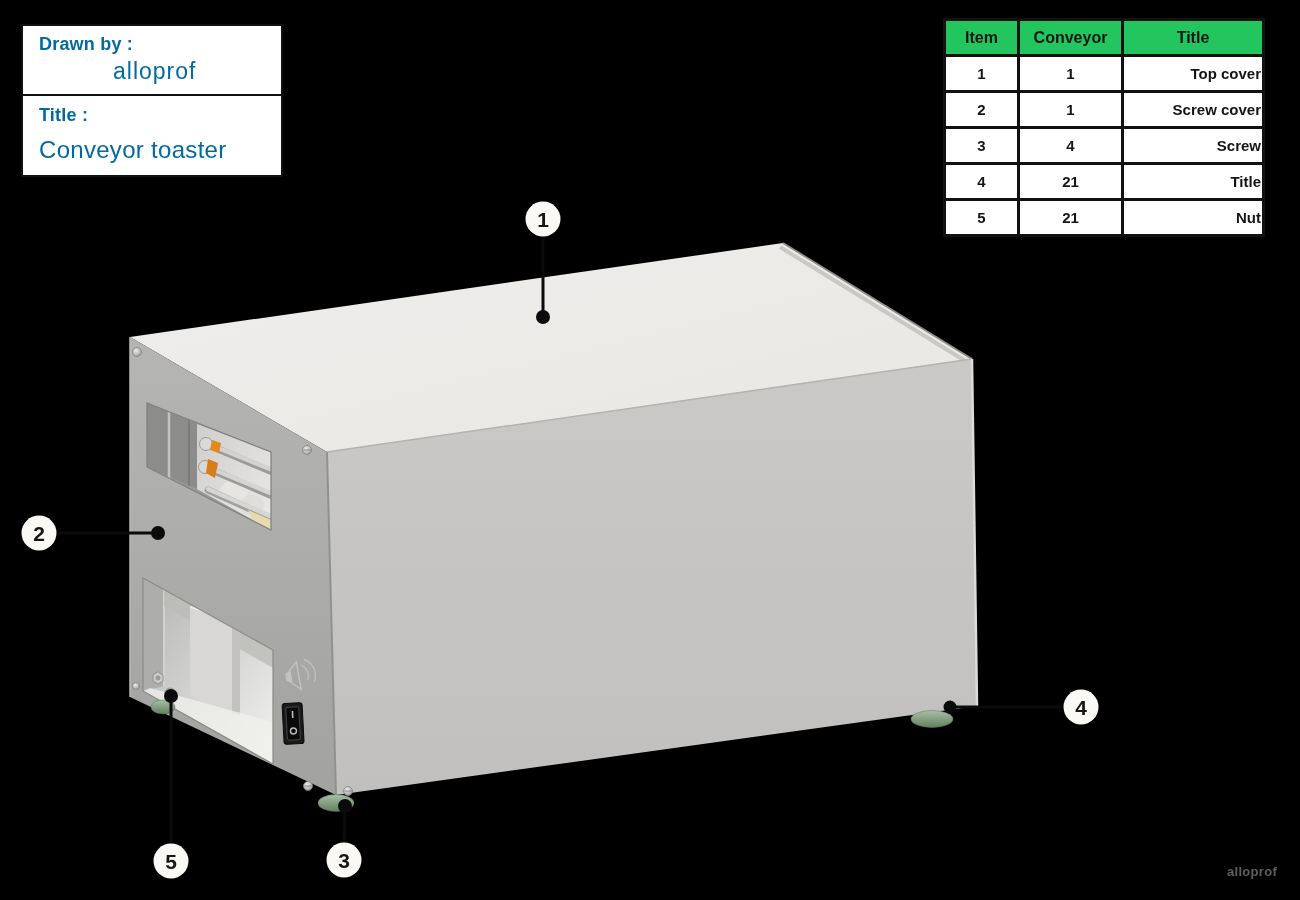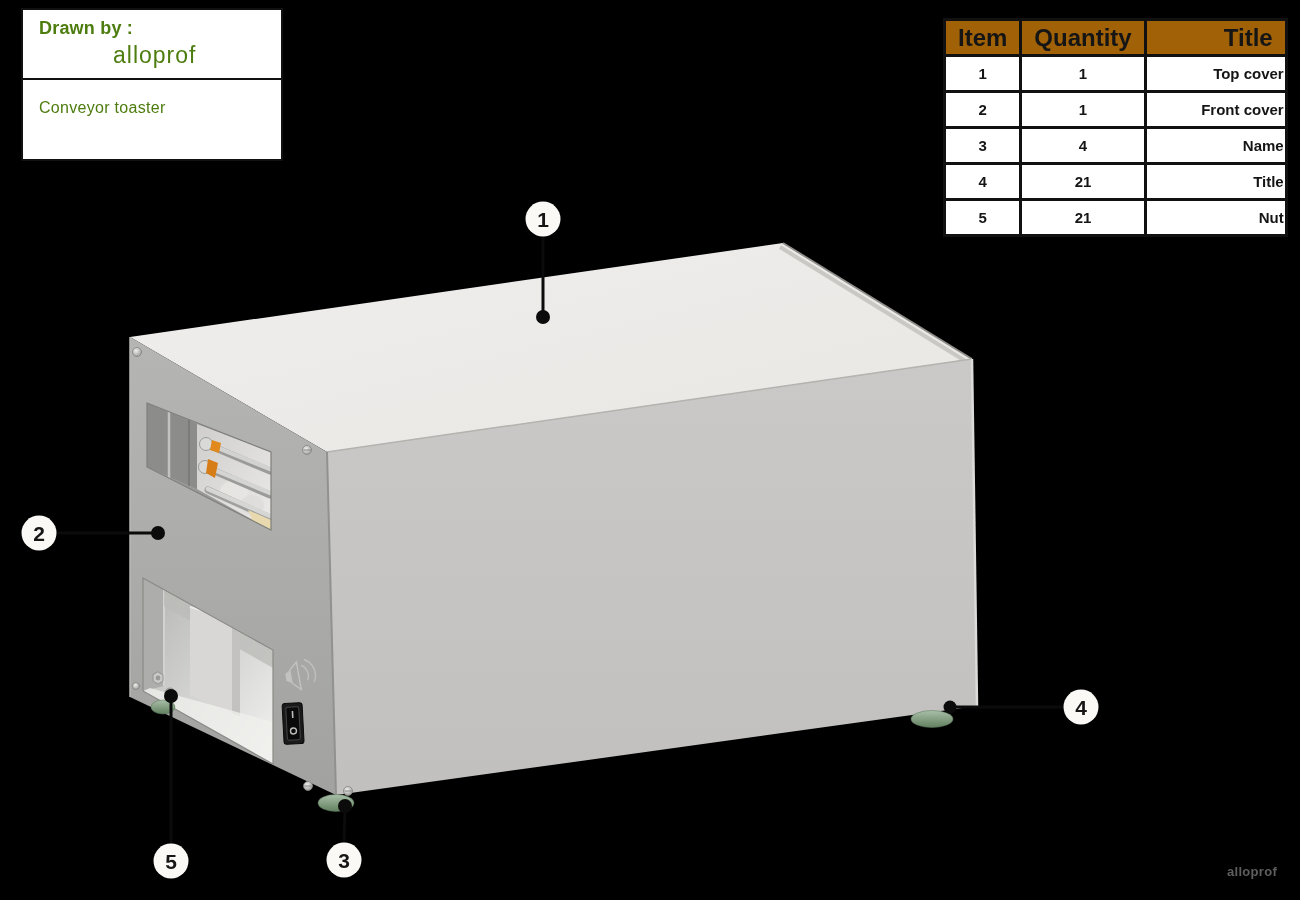--- a/index.html
+++ b/index.html
@@ -4,37 +4,37 @@
 <style>
   html,body{margin:0;padding:0;}
   body{
     width:1300px;height:900px;position:relative;overflow:hidden;
     background:#000;font-family:"Liberation Sans",sans-serif;
   }
   .stage{position:absolute;left:0;top:0;width:1300px;height:900px;}
 
   
   .title-block{
-    position:absolute;left:21px;top:8px;width:258px;background:#ffffff;
-    color:#4d7c0f;border:2px solid #111;
+    position:absolute;left:21px;top:24px;width:258px;background:#ffffff;
+    color:#0369a1;border:2px solid #111;
   }
   .tb-row-1{height:60px;border-bottom:2px solid #111;padding:8px 0 0 16px;}
   .tb-label{font-weight:700;font-size:18px;letter-spacing:.2px;}
   .tb-logo{font-size:23px;letter-spacing:1px;margin:3px 0 0 74px;font-weight:500;}
   .tb-row-2{height:70px;padding:9px 0 0 16px;}
-  .tb-title{font-size:16px;margin-top:10px;font-weight:400;letter-spacing:.3px;}
+  .tb-title{font-size:24px;margin-top:10px;font-weight:400;letter-spacing:.3px;}
 
   
   .parts-table{
     position:absolute;left:943px;top:18px;border-collapse:collapse;
     background:#fff;color:#151515;table-layout:fixed;
   }
   .parts-table th,.parts-table td{border:3px solid #111;}
   .parts-table th{
-    background:#a16207;font-size:24px;font-weight:700;height:33px;padding:0 12px;text-align:right;
+    background:#22c55e;font-size:16px;font-weight:700;height:33px;padding:0 12px;
   }
   .parts-table td{font-weight:700;font-size:15px;height:31px;text-align:center;}
   .col-item{width:74px;}
   .col-qty{width:104px;}
   .col-name{width:141px;}
   .parts-table td.name-cell{text-align:right;padding-left:10px;}
 
   
   .watermark{
     position:absolute;left:1227px;top:864px;color:#5e5e5e;
@@ -211,52 +211,53 @@
     </g>
   </g>
 </svg>
 
 <div class="title-block">
   <div class="tb-row-1">
     <div class="tb-label">Drawn by :</div>
     <div class="tb-logo">alloprof</div>
   </div>
   <div class="tb-row-2">
+    <div class="tb-label">Title :</div>
     <div class="tb-title">Conveyor toaster</div>
   </div>
 </div>
 
 <table class="parts-table">
   <colgroup>
     <col class="col-item">
       <col class="col-qty">
       <col class="col-name">
   </colgroup>
   <thead>
     <tr>
       <th>Item</th>
-      <th>Quantity</th>
+      <th>Conveyor</th>
       <th>Title</th>
     </tr>
   </thead>
   <tbody>
     <tr>
       <td>1</td>
       <td>1</td>
       <td class="name-cell">Top cover</td>
     </tr>
     <tr>
       <td>2</td>
       <td>1</td>
-      <td class="name-cell">Front cover</td>
+      <td class="name-cell">Screw cover</td>
     </tr>
     <tr>
       <td>3</td>
       <td>4</td>
-      <td class="name-cell">Name</td>
+      <td class="name-cell">Screw</td>
     </tr>
     <tr>
       <td>4</td>
       <td>21</td>
       <td class="name-cell">Title</td>
     </tr>
     <tr>
       <td>5</td>
       <td>21</td>
       <td class="name-cell">Nut</td>

